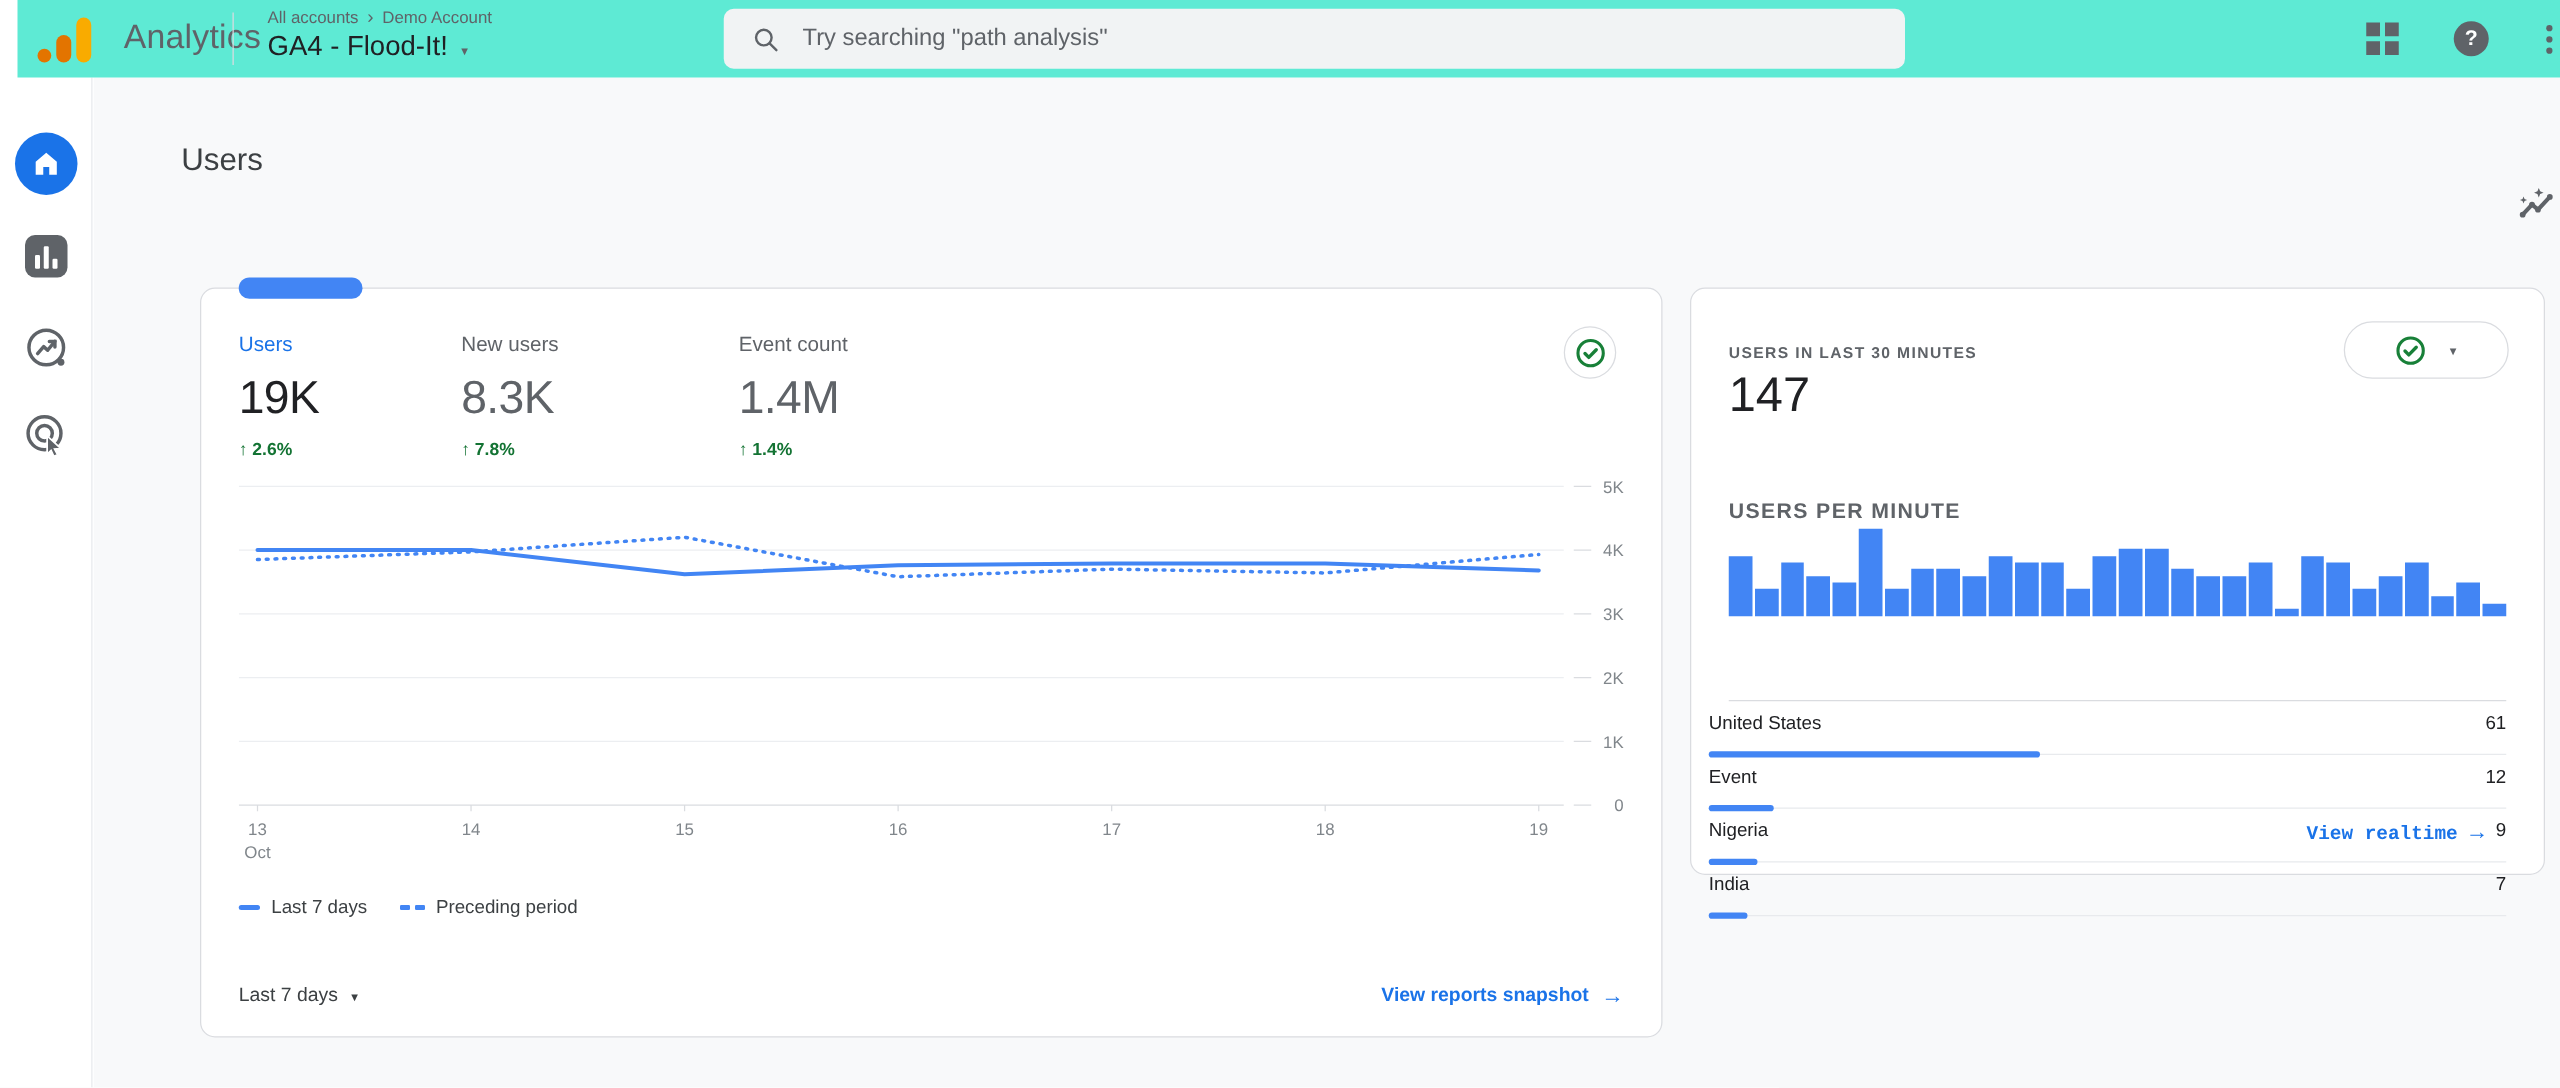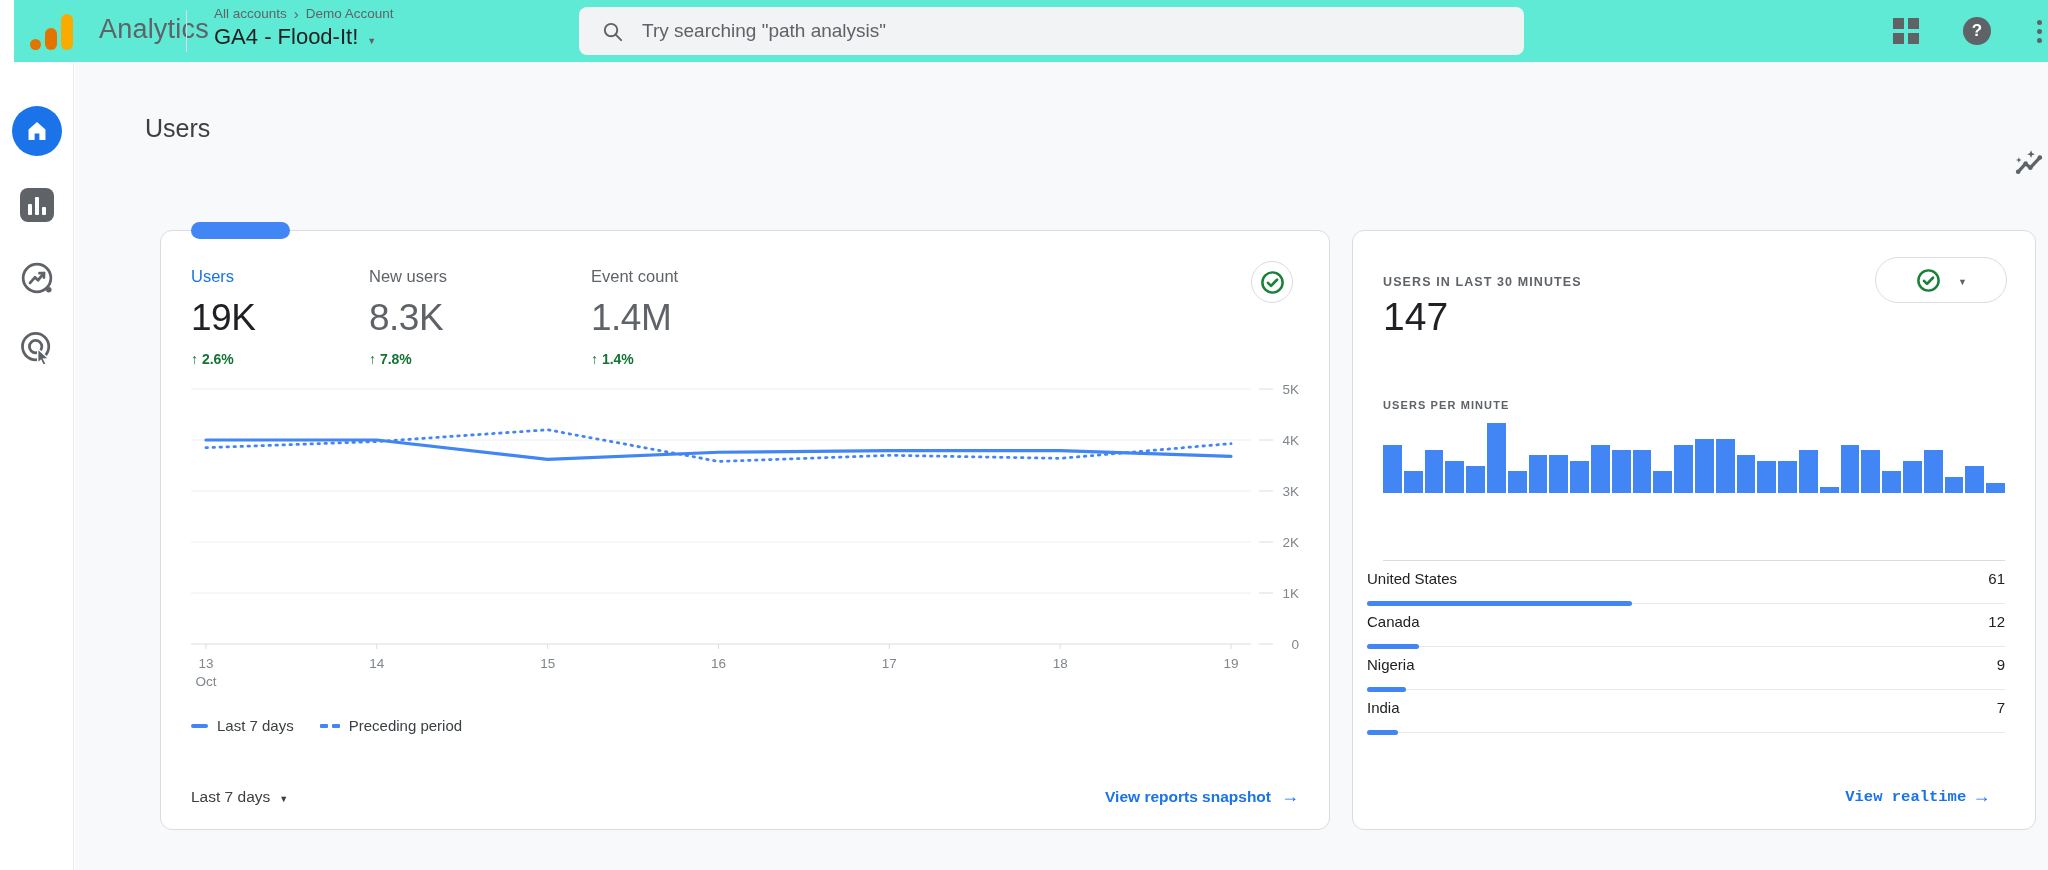--- a/index.html
+++ b/index.html
@@ -39,21 +39,21 @@
   .nav-explore { top:198px; width:36px; height:36px; }
   .nav-ads { top:268px; width:36px; height:36px; }
 
   
   .content { position:absolute; left:75px; top:62px; width:1973px; height:808px; background:#f8f9fa; }
   .page-title { position:absolute; left:70px; top:52px; font-size:25px; color:#3c4043; }
   .insights-btn { position:absolute; left:1935px; top:84px; width:38px; height:38px; cursor:pointer; }
 
   .card { position:absolute; background:#fff; border:1px solid #dadce0; border-radius:12px; }
   .card-overview { left:85px; top:168px; width:1170px; height:600px; }
-  .card-realtime { left:1277px; top:168px; width:684px; height:600px; }
+  .card-realtime { left:1277px; top:168px; width:684px; height:470px; }
 
   
   .tab-pill { position:absolute; left:30px; top:-9px; width:99px; height:17px; border-radius:9px; background:#4285f4; }
   .metrics { position:absolute; left:30px; top:36px; display:flex; }
   .metric { cursor:pointer; }
   .metric .m-label { font-size:16.5px; color:#5f6368; margin-bottom:11px; }
   .metric.selected .m-label { color:#1a73e8; }
   .metric .m-value { font-size:37px; color:#5f6368; letter-spacing:-.5px; }
   .metric.selected .m-value { color:#202124; }
   .metric .m-delta { margin-top:12px; font-size:14px; font-weight:bold; }
@@ -69,21 +69,21 @@
   .card-footer { position:absolute; left:30px; right:30px; bottom:22px; display:flex; justify-content:space-between; align-items:center; }
   .range-select { display:flex; align-items:center; gap:9px; font-size:15.5px; color:#3c4043; cursor:pointer; }
   .range-select .caret::after { color:#3c4043; }
   .blue-link { display:flex; align-items:center; gap:10px; font-size:15.5px; font-weight:bold; color:#1a73e8; cursor:pointer; text-decoration:none; }
   .arrow-right::after { content:"→"; font-size:18px; font-weight:normal; }
 
   
   .rt-title { position:absolute; left:30px; top:44px; font-size:12.5px; font-weight:bold; letter-spacing:1.1px; color:#5f6368; }
   .rt-pill { position:absolute; right:28px; top:26px; width:132px; height:46px; border-radius:23px; border:1px solid #dadce0; background:#fff; display:flex; align-items:center; justify-content:center; gap:16px; cursor:pointer; }
   .rt-value { position:absolute; left:30px; top:64px; font-size:39px; color:#202124; }
-  .spark-title { position:absolute; left:30px; top:168px; font-size:11px; font-weight:bold; letter-spacing:1.1px; color:#5f6368; }
+  .spark-title { position:absolute; left:30px; top:168px; font-size:17px; font-weight:bold; letter-spacing:1.1px; color:#5f6368; }
   .sparkline { position:absolute; left:30px; right:30px; top:192px; height:70px; display:flex; align-items:flex-end; gap:2px; }
   .sparkline i { flex:1; background:#4285f4; display:block; }
   .rt-table-head { position:absolute; left:30px; right:30px; top:298px; display:flex; justify-content:space-between; font-size:12px; font-weight:bold; letter-spacing:.8px; color:#5f6368; }
   .rt-table-head > div { display:flex; align-items:center; gap:8px; cursor:pointer; }
   .rt-head-divider { position:absolute; left:30px; right:30px; top:329px; border-bottom:1px solid #dadce0; }
   .rt-rows { position:absolute; left:14px; right:30px; top:330px; }
   .rt-row { position:relative; height:43px; }
   .rt-row .c-name { position:absolute; left:0; top:9px; font-size:15px; color:#202124; }
   .rt-row .c-val { position:absolute; right:0; top:9px; font-size:15px; color:#202124; }
   .rt-row .c-line { position:absolute; left:0; right:0; bottom:0; height:1px; background:#e8eaed; }
@@ -313,21 +313,21 @@
       </div>
     <div class="rt-head-divider"></div>
     <div class="rt-rows" id="rt-rows">
         <div class="rt-row">
           <span class="c-name">United States</span>
           <span class="c-val">61</span>
           <span class="c-line"></span>
           <span class="c-bar" style="width: 41.5%;"></span>
         </div>
         <div class="rt-row">
-          <span class="c-name">Canada</span>
+          <span class="c-name">Event</span>
           <span class="c-val">12</span>
           <span class="c-line"></span>
           <span class="c-bar" style="width: 8.2%;"></span>
         </div>
         <div class="rt-row">
           <span class="c-name">Nigeria</span>
           <span class="c-val">9</span>
           <span class="c-line"></span>
           <span class="c-bar" style="width: 6.1%;"></span>
         </div>

